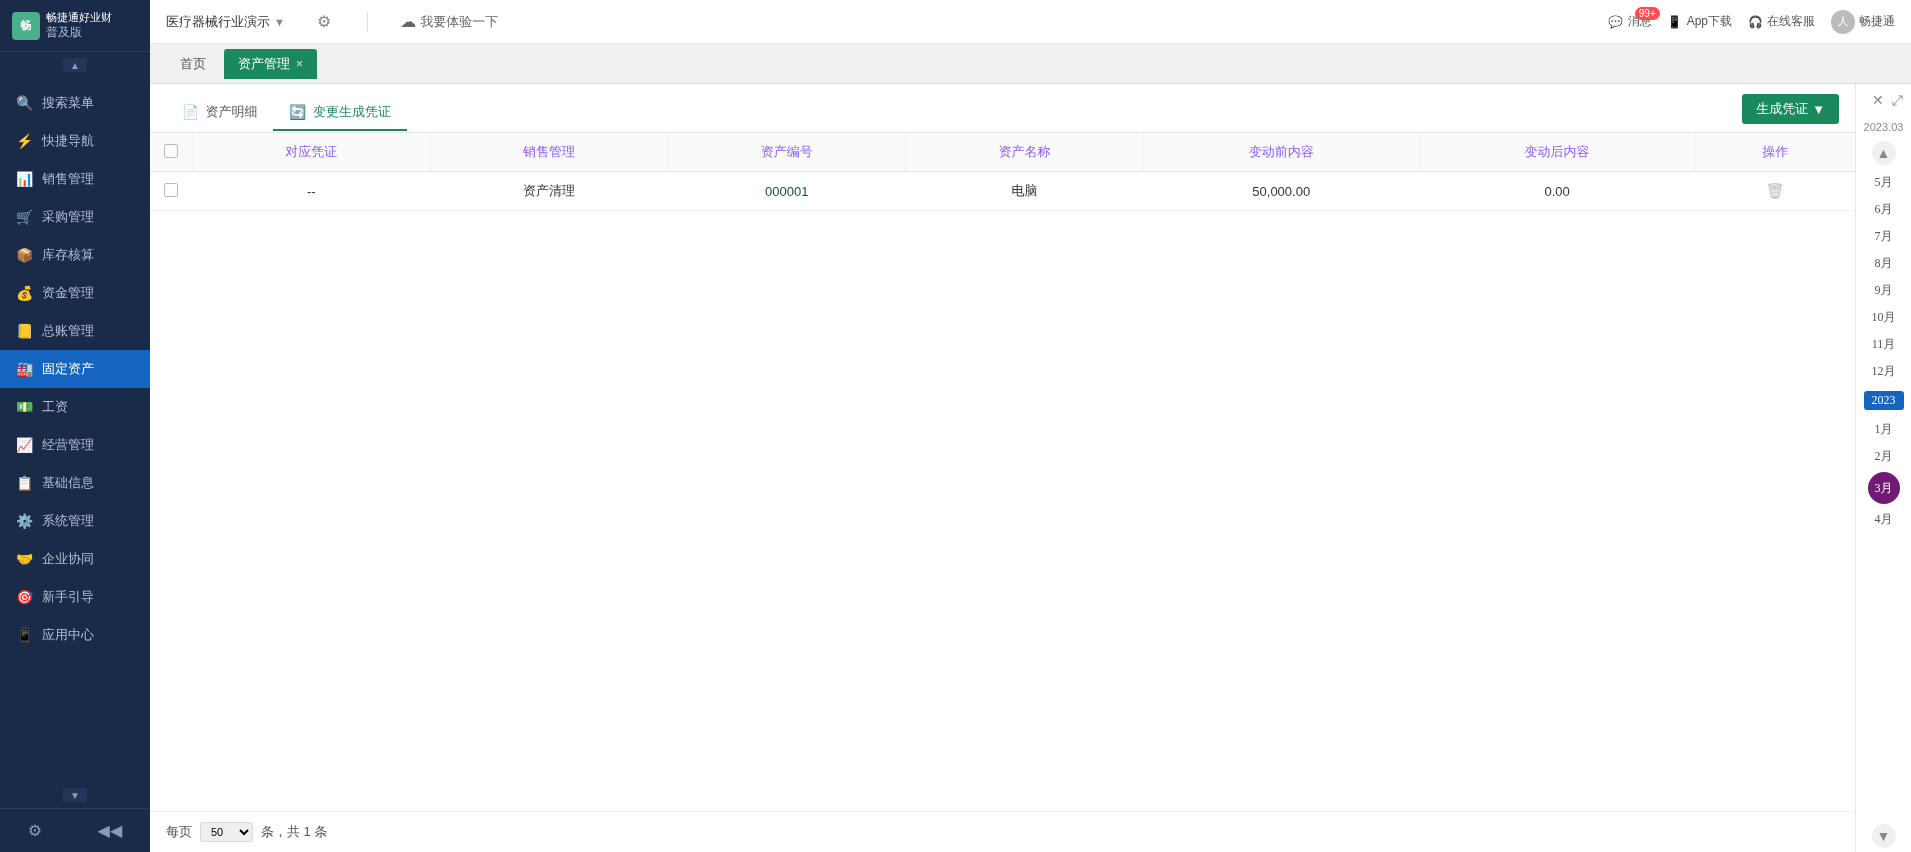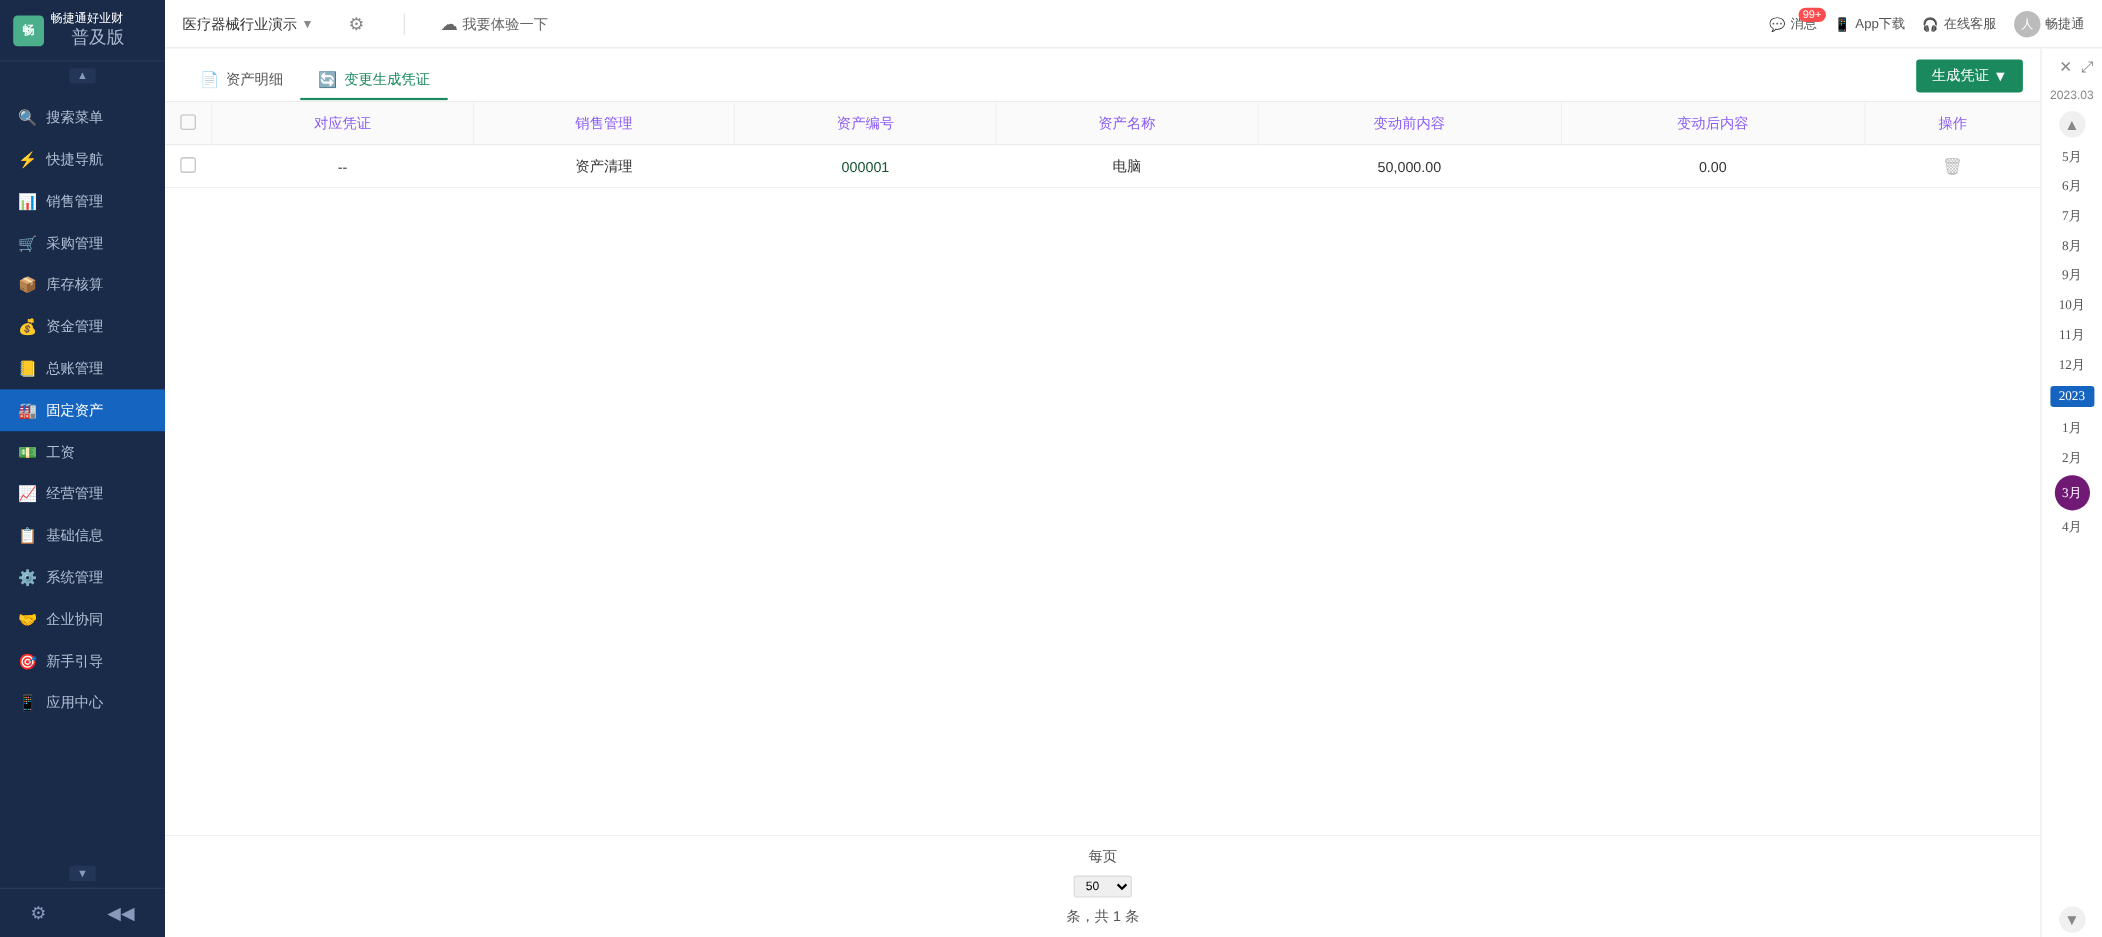--- a/index.html
+++ b/index.html
@@ -24,21 +24,21 @@
       border-bottom: 1px solid #2a3d5e;
     }
     .sidebar-logo-icon {
       width: 28px; height: 28px;
       background: #4caf8c;
       border-radius: 4px;
       display: flex; align-items: center; justify-content: center;
       color: white; font-size: 11px; font-weight: bold;
     }
     .sidebar-logo-text { font-size: 11px; color: #fff; line-height: 1.3; }
-    .sidebar-logo-sub { font-size: 16px; color: #aab8cc; margin-left: 19px; }
+    .sidebar-logo-sub { font-size: 12px; color: #aab8cc; }
     .sidebar-nav { flex: 1; overflow-y: auto; padding: 6px 0; }
     .sidebar-nav::-webkit-scrollbar { width: 4px; }
     .sidebar-nav::-webkit-scrollbar-thumb { background: #2e4268; }
     .sidebar-item {
       display: flex; align-items: center; gap: 8px;
       padding: 10px 16px;
       cursor: pointer;
       color: #b0bfd4;
       font-size: 13px;
       transition: background 0.2s;
@@ -246,21 +246,20 @@
     
     .pagination {
       padding: 10px 16px;
       display: flex;
       align-items: center;
       gap: 8px;
       font-size: 13px;
       color: #555;
       border-top: 1px solid #f0f0f0;
       flex-shrink: 0;
-      flex-direction: column;
     }
     .page-select {
       border: 1px solid #d9d9d9;
       border-radius: 3px;
       padding: 2px 6px;
       font-size: 11px;
     }
 
     
     .right-panel {
@@ -448,20 +447,27 @@
         <span>🎧</span>
         <span>在线客服</span>
       </div>
       <div class="topbar-right-item">
         <div class="topbar-avatar">人</div>
         <span>畅捷通</span>
       </div>
     </div>
   </div>
 
+  <div class="tabbar">
+    <div class="tab-home">首页</div>
+    <div class="tab-active">
+      <span>资产管理</span>
+      <span class="tab-close">×</span>
+    </div>
+  </div>
 
   <div style="display:flex;flex:1;overflow:hidden;">
 
     <div class="content">
 
       <div class="subtabs">
         <div class="subtab">
           <span class="subtab-icon">📄</span>
           <span>资产明细</span>
         </div>

